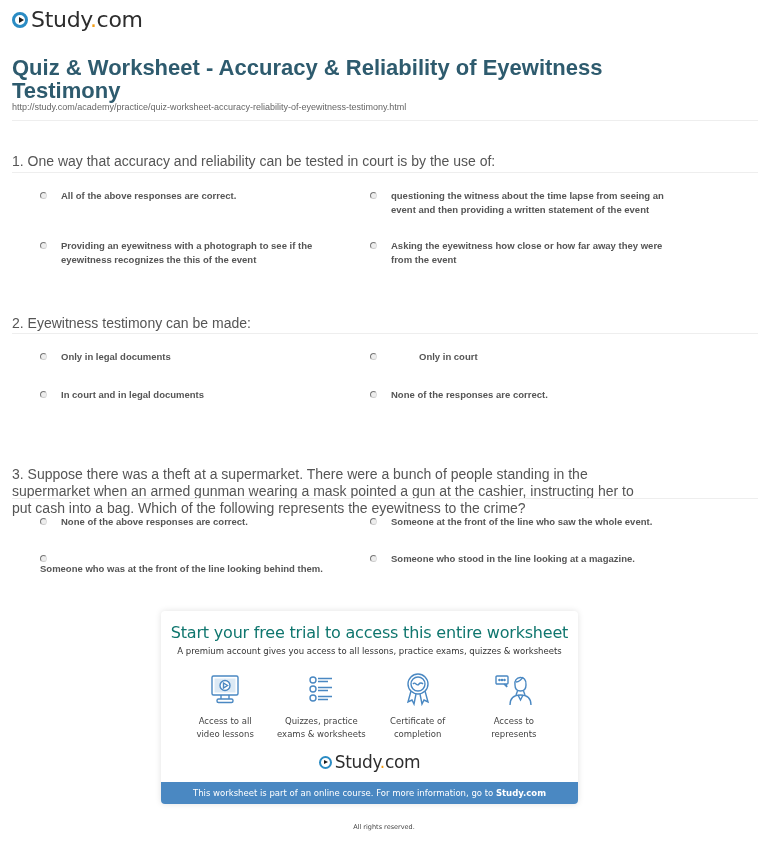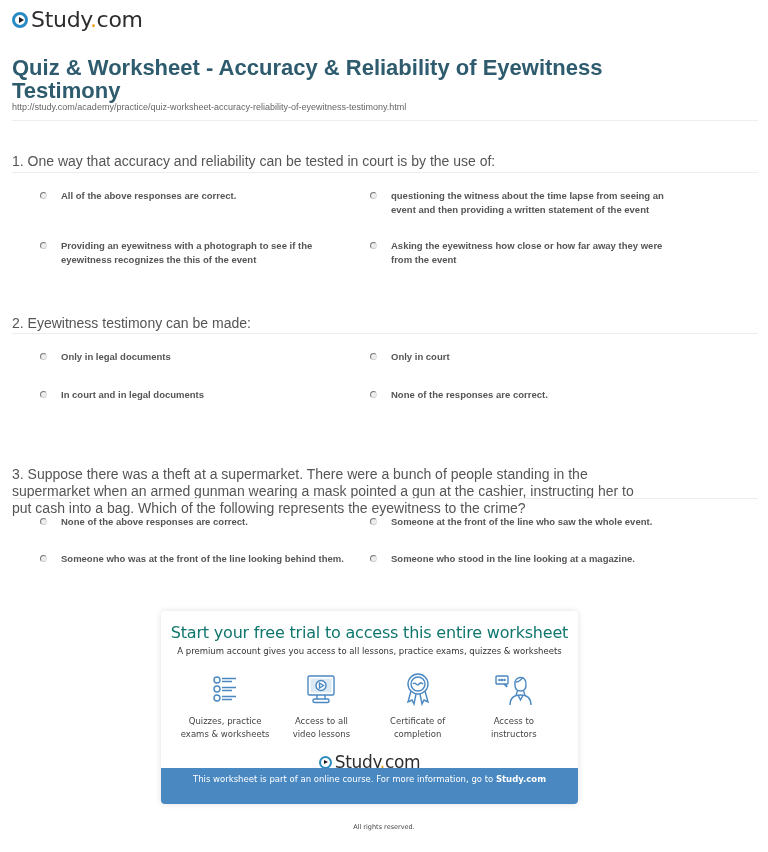--- a/index.html
+++ b/index.html
@@ -28,21 +28,21 @@
   .promo-title { position: absolute; left: 0; right: 0; top: 12px; text-align: center; font-size: 16px; color: #0f766e; font-family: "DejaVu Sans", sans-serif; font-weight: normal; letter-spacing: -0.2px; }
   .promo-sub { position: absolute; left: 0; right: 0; top: 35px; text-align: center; font-size: 8.5px; color: #333; font-family: "DejaVu Sans", sans-serif; }
   .features { position: absolute; left: 0; right: 0; top: 60px; display: flex; justify-content: space-around; padding: 0 16px; }
   .feature { width: 95px; text-align: center; }
   .feature-icon { height: 38px; display: flex; justify-content: center; align-items: center; }
   .feature-label { font-size: 8.5px; color: #444; line-height: 13px; margin-top: 6px; font-family: "DejaVu Sans", sans-serif; }
   .promo-logo { position: absolute; left: 0; right: 0; top: 143px; display: flex; justify-content: center; }
   .promo-logo .logo-text { font-size: 17px; }
   .promo-logo .logo-mark { width: 13px; height: 13px; border-width: 2.5px; }
   .promo-logo .logo-mark::after { left: 3px; top: 1.5px; border-left-width: 4px; border-top-width: 2.5px; border-bottom-width: 2.5px; }
-  .promo-footer { position: absolute; left: 0; right: 0; bottom: 0; height: 36px; background: #4a88c2; color: #fff; font-size: 8.5px; text-align: center; line-height: 22px; font-family: "DejaVu Sans", sans-serif; }
+  .promo-footer { position: absolute; left: 0; right: 0; bottom: 0; height: 22px; background: #4a88c2; color: #fff; font-size: 8.5px; text-align: center; line-height: 22px; font-family: "DejaVu Sans", sans-serif; }
   .promo-footer b { font-weight: bold; }
 
   .copyright { left: 0; width: 768px; top: 814px; text-align: center; font-size: 6.5px; color: #444; line-height: 9px; font-family: "DejaVu Sans", sans-serif; }
 </style>
 </head>
 <body>
 
 <div class="abs logo" style="left:12px; top:9px;">
   <span class="logo-mark"></span>
   <span class="logo-text"><span>Study</span><span class="logo-dot">.</span><span>com</span></span>
@@ -70,21 +70,21 @@
   <span class="radio"></span>
   <span class="option-text">Asking the eyewitness how close or how far away they were from the event</span>
 </div>
 
 <div class="abs question" style="top:315px;">2. Eyewitness testimony can be made:</div>
 <div class="abs sep" style="top:333px;"></div>
 <div class="abs option" style="left:40px; top:350px;">
   <span class="radio"></span>
   <span class="option-text">Only in legal documents</span>
 </div>
-<div class="abs option" style="left:370px; top:350px;">
+<div class="abs option" style="left:370px; top:350px;gap:28px;">
   <span class="radio"></span>
   <span class="option-text">Only in court</span>
 </div>
 <div class="abs option" style="left:40px; top:388px;">
   <span class="radio"></span>
   <span class="option-text">In court and in legal documents</span>
 </div>
 <div class="abs option" style="left:370px; top:388px;">
   <span class="radio"></span>
   <span class="option-text">None of the responses are correct.</span>
@@ -93,57 +93,57 @@
 <div class="abs question" style="top:466px; width:640px;">3. Suppose there was a theft at a supermarket. There were a bunch of people standing in the supermarket when an armed gunman wearing a mask pointed a gun at the cashier, instructing her to put cash into a bag. Which of the following represents the eyewitness to the crime?</div>
 <div class="abs sep" style="top:498px;"></div>
 <div class="abs option" style="left:40px; top:515px;">
   <span class="radio"></span>
   <span class="option-text">None of the above responses are correct.</span>
 </div>
 <div class="abs option" style="left:370px; top:515px;">
   <span class="radio"></span>
   <span class="option-text">Someone at the front of the line who saw the whole event.</span>
 </div>
-<div class="abs option" style="left:40px; top:552px;">
+<div class="abs option" style="left:40px; top:552px;flex-direction:column;">
   <span class="radio"></span>
   <span class="option-text">Someone who was at the front of the line looking behind them.</span>
 </div>
 <div class="abs option" style="left:370px; top:552px;">
   <span class="radio"></span>
   <span class="option-text">Someone who stood in the line looking at a magazine.</span>
 </div>
 
 <div class="abs promo">
   <div class="promo-title">Start your free trial to access this entire worksheet</div>
   <div class="promo-sub">A premium account gives you access to all lessons, practice exams, quizzes &amp; worksheets</div>
 
   <div class="features">
     <div class="feature">
       <div class="feature-icon">
         <svg width="34" height="34" viewBox="0 0 34 34" fill="none" stroke="#4a88c2" stroke-width="1.4">
-          <circle cx="9" cy="7" r="3"></circle>
-          <circle cx="9" cy="16" r="3"></circle>
-          <circle cx="9" cy="25" r="3"></circle>
-          <path d="M14 5.5 H28 M14 8.5 H24 M14 14.5 H28 M14 17.5 H24 M14 23.5 H28 M14 26.5 H24"></path>
-        </svg>
-      </div>
-      <div class="feature-label"><span>Quizzes, practice</span><br><span>exams &amp; worksheets</span></div>
-    </div>
-    <div class="feature">
-      <div class="feature-icon">
-        <svg width="34" height="34" viewBox="0 0 34 34" fill="none" stroke="#4a88c2" stroke-width="1.4">
           <rect x="4" y="3" width="26" height="19" rx="1.5"></rect>
           <rect x="6.5" y="5.5" width="21" height="14" fill="#dbe9f5" stroke="none"></rect>
           <circle cx="17" cy="12.5" r="5" fill="#fff"></circle>
           <path d="M15.5 10 L19.5 12.5 L15.5 15 Z" fill="none"></path>
           <path d="M13 22 L13 26 M21 22 L21 26"></path>
           <rect x="9" y="26" width="16" height="3.5" rx="1.5"></rect>
         </svg>
       </div>
       <div class="feature-label"><span>Access to all</span><br><span>video lessons</span></div>
+    </div>
+    <div class="feature">
+      <div class="feature-icon">
+        <svg width="34" height="34" viewBox="0 0 34 34" fill="none" stroke="#4a88c2" stroke-width="1.4">
+          <circle cx="9" cy="7" r="3"></circle>
+          <circle cx="9" cy="16" r="3"></circle>
+          <circle cx="9" cy="25" r="3"></circle>
+          <path d="M14 5.5 H28 M14 8.5 H24 M14 14.5 H28 M14 17.5 H24 M14 23.5 H28 M14 26.5 H24"></path>
+        </svg>
+      </div>
+      <div class="feature-label"><span>Quizzes, practice</span><br><span>exams &amp; worksheets</span></div>
     </div>
     <div class="feature">
       <div class="feature-icon">
         <svg width="34" height="36" viewBox="0 0 34 36" fill="none" stroke="#4a88c2" stroke-width="1.4">
           <circle cx="17" cy="12" r="10"></circle>
           <circle cx="17" cy="12" r="7"></circle>
           <path d="M12 12 C14 9 16 15 18 12 C19 10.5 21 11 22 12"></path>
           <path d="M10 19 L7 30 L11 28 L13 32 L15 22"></path>
           <path d="M24 19 L27 30 L23 28 L21 32 L19 22"></path>
         </svg>
@@ -158,21 +158,21 @@
           <circle cx="5.5" cy="8" r="0.6" fill="#4a88c2"></circle>
           <circle cx="8" cy="8" r="0.6" fill="#4a88c2"></circle>
           <circle cx="10.5" cy="8" r="0.6" fill="#4a88c2"></circle>
           <path d="M21 13 C19 4 33 2 32 13 C32 17 30 19 26.5 19 C23 19 21 17 21 13 Z"></path>
           <path d="M22 10 C25 10 28 7 29 5"></path>
           <path d="M23.5 19 L22 23 M29.5 19 L31 23"></path>
           <path d="M16 33 C16 26 20 23 26.5 23 C33 23 37 26 37 33"></path>
           <path d="M24 23 L26.5 28 L29 23"></path>
         </svg>
       </div>
-      <div class="feature-label"><span>Access to</span><br><span>instructors</span></div>
+      <div class="feature-label"><span>Access to</span><br><span>represents</span></div>
     </div>
   </div>
 
   <div class="promo-logo">
     <div class="logo">
       <span class="logo-mark"></span>
       <span class="logo-text"><span>Study</span><span class="logo-dot">.</span><span>com</span></span>
     </div>
   </div>
 

